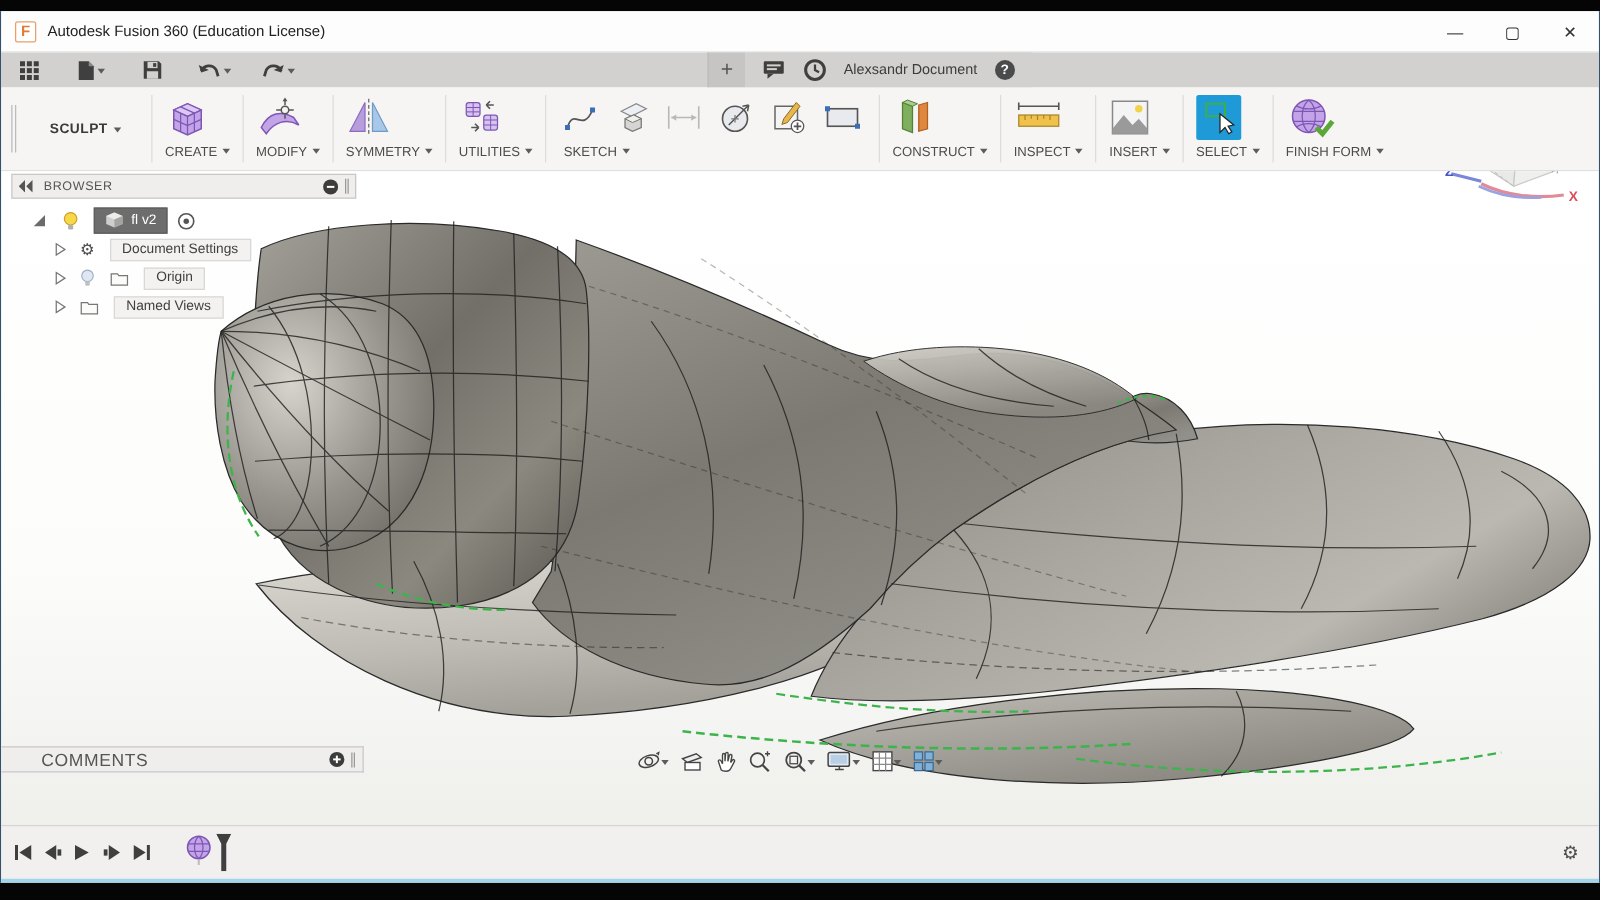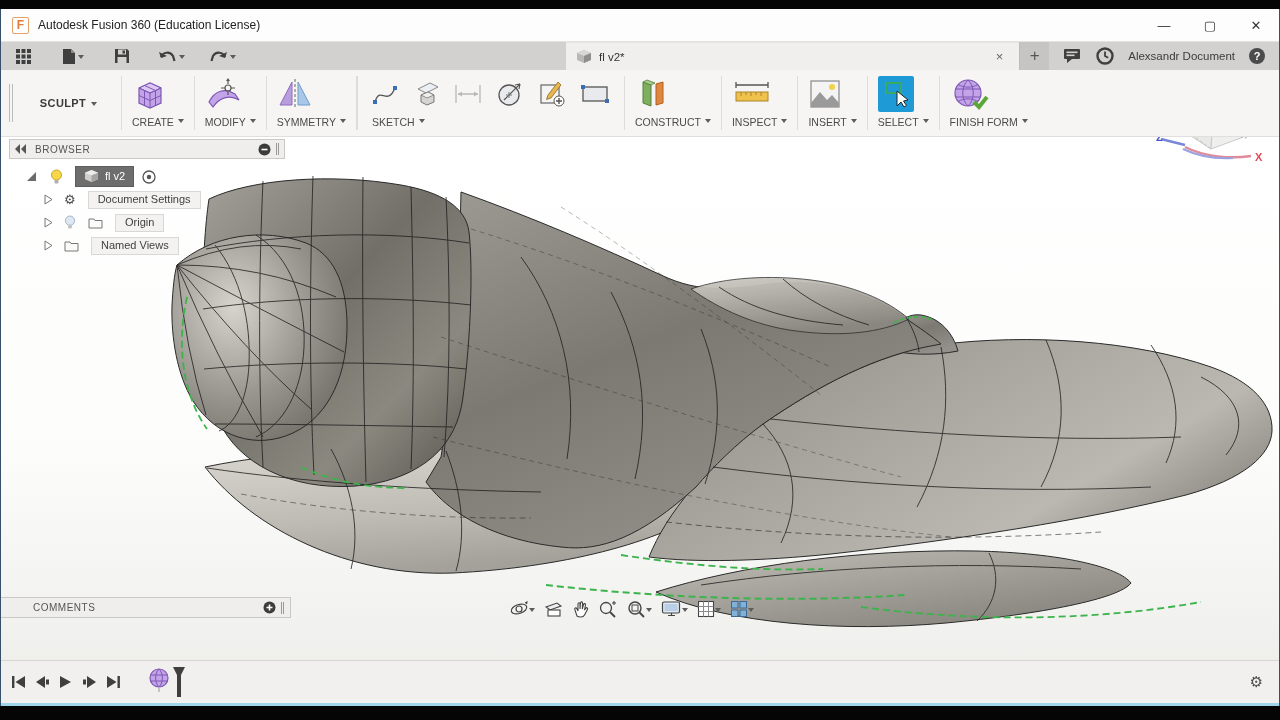--- a/index.html
+++ b/index.html
@@ -72,21 +72,21 @@
   .chip { background:rgba(242,241,240,.92); border:1px solid rgba(210,209,208,.8); padding:1.5px 9px 2.5px;
     font-size:11px; color:#3f3f3f; }
   .rootchip { background:#6d6d6d; border:1px solid #5d5d5d; color:#fff; display:flex; align-items:center;
     gap:6px; padding:2px 8px 3px; }
   .tri { margin:0 5px; flex:0 0 auto; }
   .ticon { margin-right:6px; flex:0 0 auto; display:flex; }
 
   
   .commentsbar { position:absolute; left:0; bottom:42px; width:290px; height:21px; background:#efeeed;
     border:1px solid #c9c8c7; border-left:none; display:flex; align-items:center; padding:0 6px; }
-  .commentsbar .c-title { margin-left:26px; font-size:10px; letter-spacing:.5px; color:#555; }
+  .commentsbar .c-title { margin-left:26px; font-size:14px; letter-spacing:.5px; color:#555; }
 
   
   .navbar { position:absolute; left:505px; bottom:40px; display:flex; align-items:center; gap:3px; }
   .navbtn { display:flex; align-items:center; padding:2px 3px; border-radius:2px; }
 
   
   .timeline { height:46px; background:#f1f0ef; border-top:1px solid #d6d5d4; flex:0 0 auto;
     display:flex; align-items:center; padding:0 10px; border-bottom:3px solid #9fd4ea; position:relative; }
   .tlbtn { margin-right:9px; display:flex; align-items:center; }
   .tl-feature { position:relative; margin-left:18px; display:flex; align-items:flex-start; }
@@ -155,29 +155,20 @@
       <div style="width:8px"></div>
       <div class="qbtn">
         <svg width="19" height="15" viewBox="0 0 19 15">
           <path d="M16,8 C14,3 7,2 4,7 L2.5,12" fill="none" stroke="#3f3f3f" stroke-width="2.2"></path>
           <path d="M18,3 L16,9 L10,7 Z" fill="#3f3f3f"></path>
         </svg>
         <span class="caret"></span>
       </div>
     </div>
 
-    <div class="doc-tab">
-      <svg width="16" height="15" viewBox="0 0 16 15">
-        <polygon points="8,1 15,4 15,11 8,14 1,11 1,4" fill="#b9b8b6"></polygon>
-        <polygon points="8,1 15,4 8,7 1,4" fill="#d8d7d5"></polygon>
-        <polygon points="8,7 15,4 15,11 8,14" fill="#8f8e8c"></polygon>
-      </svg>
-      <span class="tablabel">fl v2*</span>
-      <span class="tabclose">×</span>
-    </div>
     <div class="newtab">+</div>
 
     <div class="tb-right">
       <svg width="19" height="16" viewBox="0 0 19 16">
         <rect x="1" y="1" width="16" height="10" rx="1" fill="#3f3f3f"></rect>
         <polygon points="4,11 4,15 9,11" fill="#3f3f3f"></polygon>
         <rect x="3.5" y="3.5" width="11" height="1.6" fill="#d2d1d0"></rect>
         <rect x="3.5" y="6.5" width="8" height="1.6" fill="#d2d1d0"></rect>
       </svg>
       <svg width="18" height="18" viewBox="0 0 18 18">
@@ -237,20 +228,37 @@
           <line x1="18" y1="3" x2="18" y2="33" stroke="#666" stroke-width="1" stroke-dasharray="3 2"></line>
         </svg>
       </div>
       <div class="rlabel">
             <span>SYMMETRY</span>
             <span class="caret"></span>
           </div>
     </div>
     <div class="rsep"></div>
 
+    <div class="rgroup">
+      <div class="ricon">
+        <svg width="38" height="36" viewBox="0 0 38 36">
+          <g stroke="#7e57b5" stroke-width="1" fill="#d7c2f0">
+            <rect x="6" y="6" width="11" height="11" rx="2"></rect>
+            <rect x="20" y="16" width="11" height="12" rx="2"></rect>
+          </g>
+          <path d="M6,10 h11 M6,13.5 h11 M11.5,6 v11 M20,20 h11 M20,24 h11 M25.5,16 v12" stroke="#7e57b5" stroke-width=".8" fill="none"></path>
+          <path d="M22,8 h6 M22,8 l3,-3 M22,8 l3,3" stroke="#555" stroke-width="1.3" fill="none"></path>
+          <path d="M16,26 h-6 M16,26 l-3,-3 M16,26 l-3,3" stroke="#555" stroke-width="1.3" fill="none"></path>
+        </svg>
+      </div>
+      <div class="rlabel">
+            <span>UTILITIES</span>
+            <span class="caret"></span>
+          </div>
+    </div>
     <div class="rsep"></div>
 
     <div class="rgroup" style="padding:4px 14px 2px;">
       <div class="ricon" style="gap:14px;">
         <svg width="26" height="26" viewBox="0 0 26 26">
           <path d="M3,21 C8,4 15,26 23,7" fill="none" stroke="#555" stroke-width="1.4"></path>
           <rect x="1" y="19" width="4" height="4" fill="#3a6fb5"></rect>
               <rect x="21" y="5" width="4" height="4" fill="#3a6fb5"></rect>
         </svg>
         <svg width="28" height="28" viewBox="0 0 28 28">

